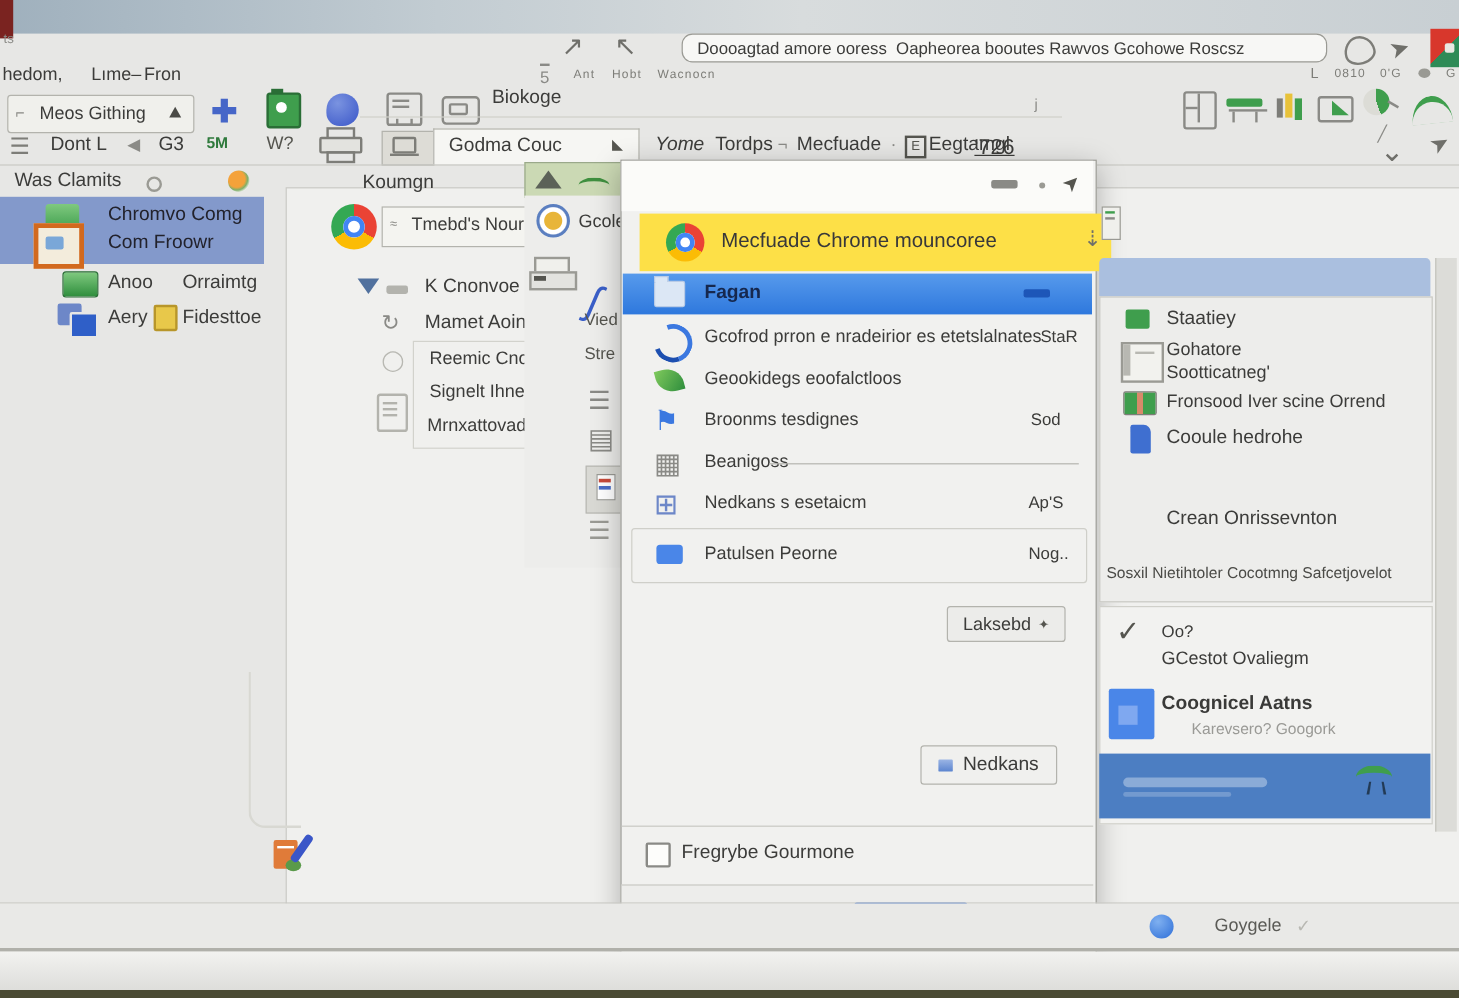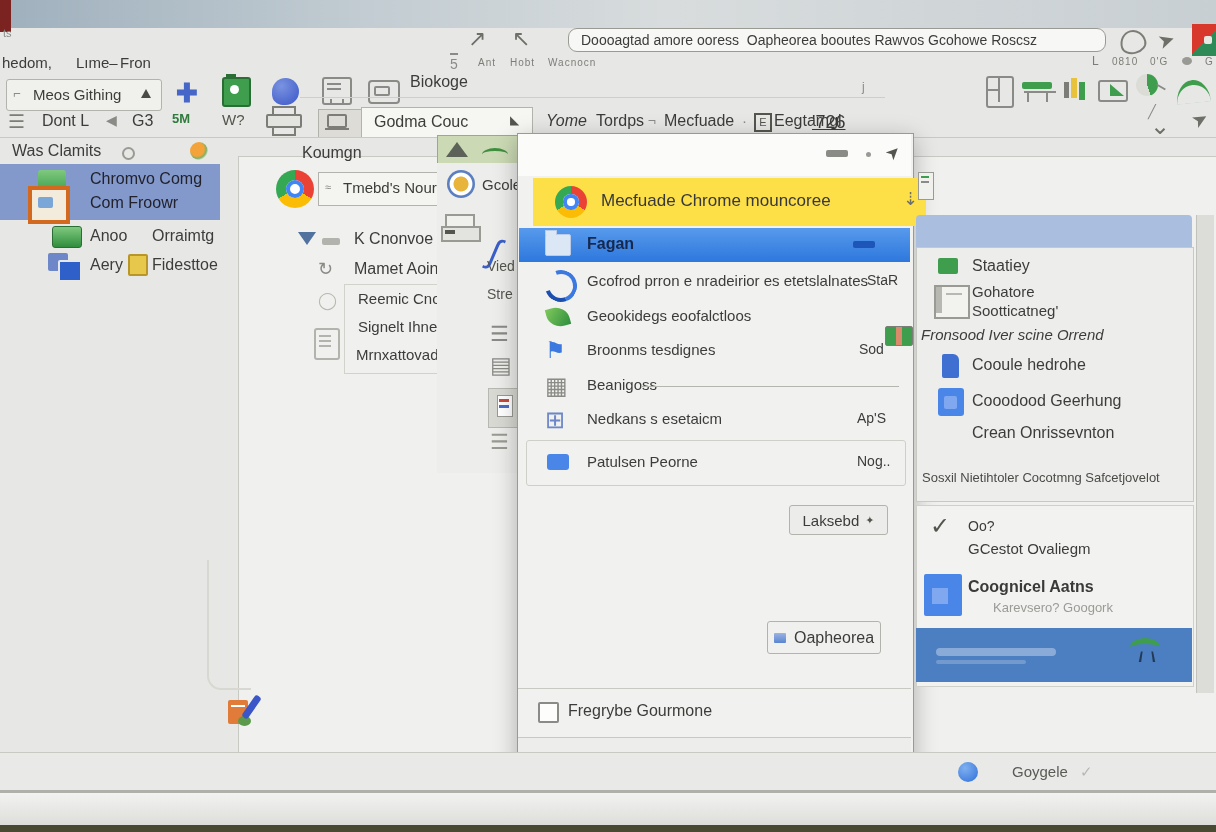--- a/index.html
+++ b/index.html
@@ -255,21 +255,21 @@
     <span class="abs t" style="left:60px;top:12px;">Patulsen Peorne</span>
     <span class="abs t" style="left:330px;top:12px;font-size:14px;">Nog..</span>
   </div>
 
   <div class="abs box btn" style="left:789px;top:505px;width:97px;height:28px;">
     <span>Laksebd</span>
     <span class="t" style="font-size:11px;color:#55554f;margin-left:6px;">✦</span>
   </div>
   <div class="abs box btn" style="left:767px;top:621px;width:112px;height:31px;background:#f0f0ee;">
     <span style="width:12px;height:10px;background:linear-gradient(#9ab4e4,#5b84cf);margin-right:8px;border-radius:1px;"></span>
-    <span style="font-size:16px;">Oapheorea</span>
+    <span style="font-size:16px;">Nedkans</span>
   </div>
 
   <div class="abs line" style="left:518px;top:688px;width:393px;height:1px;"></div>
   <div class="abs" style="left:538px;top:702px;width:17px;height:17px;border:2px solid #8a8a86;border-radius:2px;background:#fdfdfb;"></div>
   <div class="abs t" style="left:568px;top:702px;font-size:16px;">Fregrybe Gourmone</div>
   <div class="abs" style="left:518px;top:737px;width:393px;height:62px;background:#ededeb;border-top:1px solid #c9c9c4;"></div>
   <div class="abs box btn" style="left:521px;top:755px;width:177px;height:30px;">
     <span style="font-size:16px;">Gerierdgds Boeve</span>
   </div>
   <div class="abs btn" style="left:712px;top:752px;width:88px;height:34px;background:#f6f6f4;border:3px solid #1e5fd6;border-radius:2px;">
@@ -291,33 +291,27 @@
     <span class="abs t" style="left:56px;top:2px;font-size:16px;">Staatiey</span>
   </div>
   <div class="abs" style="left:916px;top:283px;width:276px;height:40px;">
     <div class="abs" style="left:18px;top:2px;width:32px;height:30px;border:2px solid #9a9a94;background:#f2f2ee;">
       <div class="abs" style="left:0;top:0;width:6px;height:26px;background:#b8b8b2;"></div>
       <div class="abs" style="left:10px;top:6px;width:16px;height:2px;background:#b8b8b2;"></div>
     </div>
     <span class="abs t" style="left:56px;top:0;font-size:15px;">Gohatore</span>
     <span class="abs t" style="left:56px;top:19px;font-size:15px;">Sootticatneg'</span>
   </div>
-  <div class="abs" style="left:865px;top:325px;width:276px;height:26px;font-style:italic;">
+  <div class="abs" style="left:916px;top:325px;width:276px;height:26px;">
     <div class="abs" style="left:20px;top:1px;width:26px;height:18px;background:linear-gradient(90deg,#3f9e4d 0 40%,#d88a6a 40% 60%,#3f9e4d 60% 100%);border:1px solid #7d7d78;border-radius:2px;"></div>
     <span class="abs t" style="left:56px;top:1px;font-size:15px;">Fronsood Iver scine Orrend</span>
   </div>
   <div class="abs" style="left:916px;top:352px;width:276px;height:30px;">
     <div class="abs" style="left:26px;top:2px;width:17px;height:24px;background:#3f6fd0;border-radius:2px 6px 2px 2px;"></div>
     <span class="abs t" style="left:56px;top:4px;font-size:16px;">Cooule hedrohe</span>
-  </div>
-  <div class="abs" style="left:916px;top:386px;width:276px;height:32px;">
-    <div class="abs" style="left:22px;top:2px;width:26px;height:28px;background:#4a86e8;border-radius:3px;">
-      <div class="abs" style="left:6px;top:8px;width:13px;height:13px;background:#7fa8f0;border-radius:2px;"></div>
-    </div>
-    <span class="abs t" style="left:56px;top:6px;font-size:16px;">Cooodood Geerhung</span>
   </div>
   <div class="abs" style="left:916px;top:422px;width:276px;height:26px;">
     <span class="abs t" style="left:56px;top:2px;font-size:16px;">Crean Onrissevnton</span>
   </div>
 
   <div class="abs t" style="left:922px;top:470px;font-size:13px;color:#4a4a46;">Sosxil Nietihtoler Cocotmng Safcetjovelot</div>
 
   <div class="abs" style="left:916px;top:505px;width:276px;height:180px;background:#f2f2f0;border:1px solid #d0d0ca;"></div>
   <div class="abs t" style="left:930px;top:512px;font-size:24px;color:#55554f;">✓</div>
   <div class="abs t" style="left:968px;top:518px;font-size:14px;">Oo?</div>

